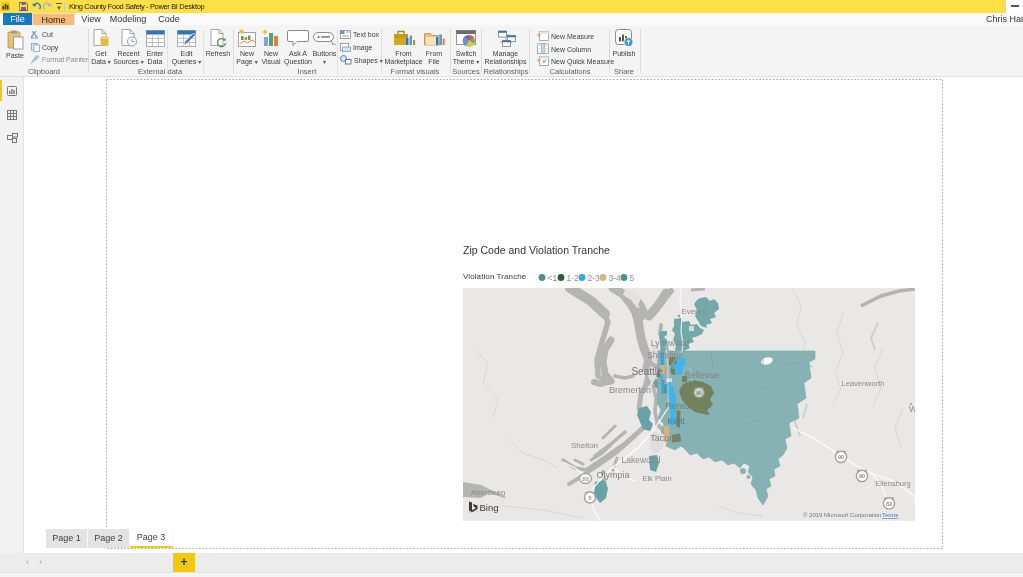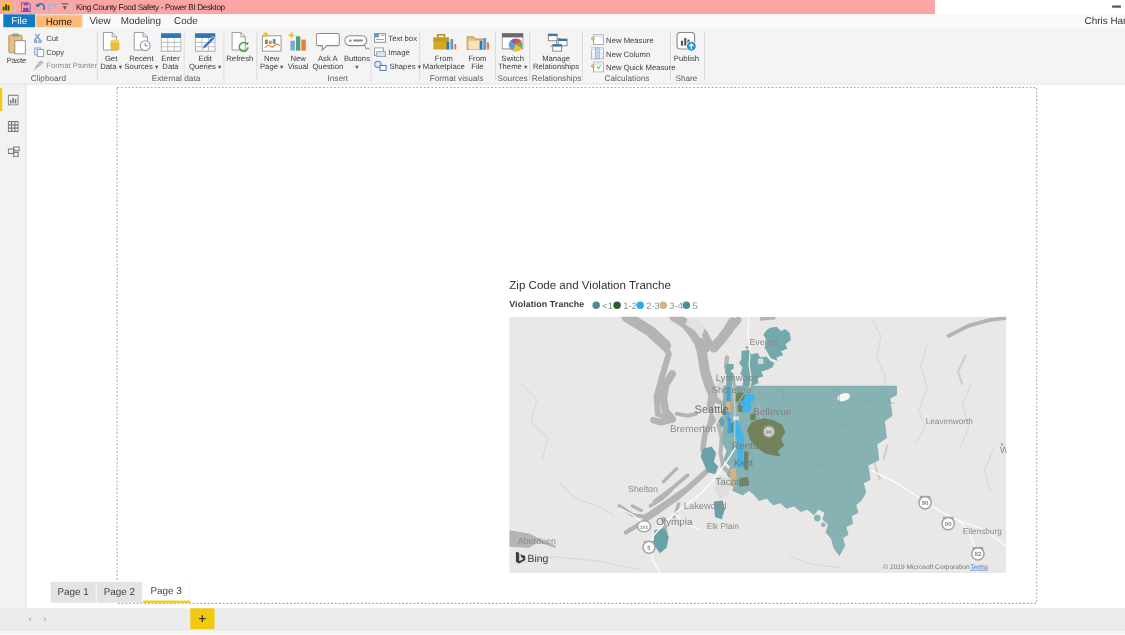--- a/index.html
+++ b/index.html
@@ -1,21 +1,21 @@
 <!DOCTYPE html>
 <html><head>
 <meta charset="utf-8">
 <style>
 * { margin:0; padding:0; box-sizing:border-box; }
 html,body { width:1023px; height:577px; overflow:hidden; }
 body { font-family:"Liberation Sans", sans-serif; position:relative; background:#fff; }
 .abs { position:absolute; }
 
 
-#titlebar { left:0; top:0; width:850px; height:13px; background:#fca5a5; }
+#titlebar { left:0; top:0; width:1006px; height:13px; background:#fde047; }
 #title-text { left:69px; top:2px; font-size:7.5px; letter-spacing:-0.35px; color:#1a1a1a; }
 .qsep { top:2px; width:1px; height:9px; background:#c8c8c8; }
 #min-dash { left:1011px; top:5px; width:8px; height:2px; background:#555; }
 
 
 #tabrow { left:0; top:13px; width:1023px; height:12px; background:#fafafa; }
 #file-tab { left:3px; top:13px; width:29px; height:12px; background:#1479c4; color:#fff; font-size:9px; text-align:center; line-height:12px; }
 .rtab { top:13px; height:12px; font-size:9px; color:#333; text-align:center; line-height:12px; }
 #home-tab { left:32px; width:43px; background:#fdba74; border:1px solid #e2e2e2; border-bottom:none; color:#222; }
 #user-text { left:986px; top:14px; font-size:9px; color:#333; width:40px; overflow:hidden; white-space:nowrap; }
@@ -33,21 +33,21 @@
 
 
 #sidebar { left:0; top:77px; width:24px; height:479px; background:#f2f2f2; border-right:1px solid #e4e4e4; }
 #sb-active { left:0; top:80px; width:2px; height:21px; background:#f2c811; }
 .sb-ico { left:7px; }
 
 
 #canvas { left:25px; top:77px; width:998px; height:476px; background:#fff; }
 
 
-#vis-title { left:463px; top:254px; font-size:10.5px; color:#333; }
+#vis-title { left:463px; top:244px; font-size:10.5px; color:#333; }
 
 
 #pagebar { left:0; top:553px; width:1023px; height:19px; background:#ececec; }
 .ptab { top:529px; height:19px; font-size:9px; color:#404040; text-align:center; line-height:19px; background:#e3e3e3; border-right:1px solid #f7f7f7; }
 #ptab3 { background:#fff; border-bottom:2px solid #f2c811; line-height:17px; }
 #plus-tab { left:173px; top:553px; width:22px; height:19px; background:#f2c811; color:#3d3d3d; text-align:center; line-height:19px; font-size:12px; font-weight:bold; }
 .parr { top:553px; font-size:9px; color:#9a9a9a; line-height:19px; }
 #statusbar { left:0; top:572px; width:1023px; height:5px; background:#f5f5f5; border-top:1px solid #e2e2e2; }
 </style>
 </head>
@@ -345,21 +345,21 @@
     <rect x="5.5" y="0.5" width="5" height="3.5" fill="none" stroke="#777"></rect>
     <rect x="5.5" y="5.5" width="4" height="4" fill="none" stroke="#777"></rect>
   </svg>
 
 <div class="abs" id="canvas"></div>
 <svg class="abs" style="left:0;top:77px" width="1023" height="476">
   <rect x="106.5" y="2.5" width="836" height="469" fill="none" stroke="#a8a8a8" stroke-width="1" stroke-dasharray="1.6 1.8"></rect>
 </svg>
 
 <div class="abs" id="vis-title">Zip Code and Violation Tranche</div>
-<div class="abs" style="left:463px;top:272px;font-size:8px;font-weight:bold;color:#3a3a3a;letter-spacing:0.1px">Violation Tranche</div>
+<div class="abs" style="left:463px;top:272px;font-size:8px;font-weight:normal;color:#3a3a3a;letter-spacing:0.1px">Violation Tranche</div>
 <svg class="abs" style="left:530px;top:271px" width="140" height="12">
   <g font-family="Liberation Sans, sans-serif" font-size="8.5" fill="#8b9196">
     <circle cx="12" cy="6.5" r="3.4" fill="#4b8e93"></circle>
       <text x="17.5" y="9.5">&lt;1</text>
     <circle cx="31" cy="6.5" r="3.4" fill="#2d6030"></circle>
       <text x="36.5" y="9.5">1-2</text>
     <circle cx="52" cy="6.5" r="3.4" fill="#29abec"></circle>
       <text x="57.5" y="9.5">2-3</text>
     <circle cx="73" cy="6.5" r="3.4" fill="#d2b383"></circle>
       <text x="78.5" y="9.5">3-4</text>

